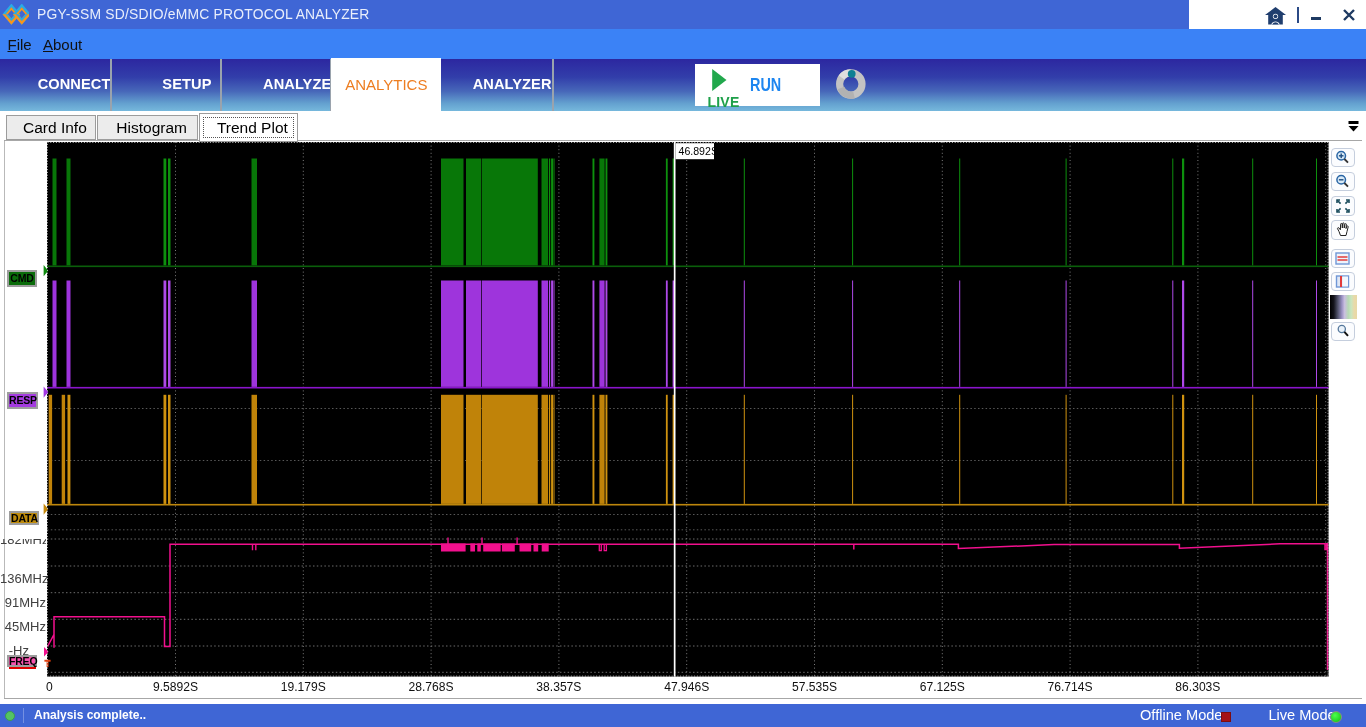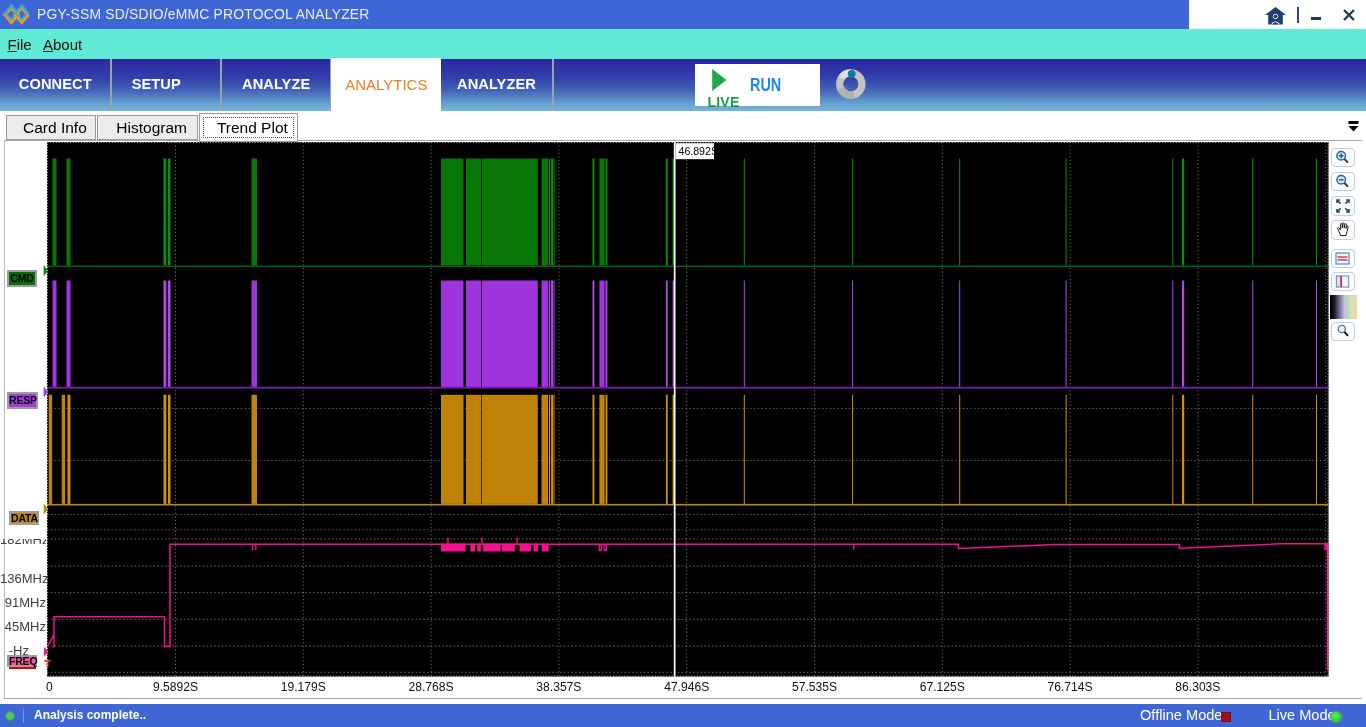--- a/index.html
+++ b/index.html
@@ -2,26 +2,26 @@
 <html><head><meta charset="utf-8">
 <style>
 * { margin:0; padding:0; box-sizing:border-box; }
 html,body { width:1366px; height:727px; overflow:hidden; background:#fff;
   font-family:"Liberation Sans", sans-serif; }
 .abs { position:absolute; }
 
 #title { position:absolute; left:0; top:0; width:1189px; height:29px; background:#3f66d5; }
 #title .txt { position:absolute; left:37px; top:0; line-height:29px; font-size:13.9px; color:#e9eefb; letter-spacing:.2px; }
 
-#menu { position:absolute; left:0; top:29px; width:1366px; height:30px; background:#5eead4; color:#111; font-size:15px; }
+#menu { position:absolute; left:0; top:29px; width:1366px; height:30px; background:#3b82f6; color:#111; font-size:15px; }
 #menu span { position:absolute; top:7px; }
 
 #ribbon { position:absolute; left:0; top:59px; width:1366px; height:51.5px;
   background:linear-gradient(180deg,#2c27a0 0%,#323eaa 35%,#4767b9 62%,#63a0cf 85%,#76b8dc 100%); }
-.rtab { position:absolute; top:0; height:51.5px; line-height:51.5px; text-align:center;
+.rtab { position:absolute; top:0; height:51.5px; line-height:51.5px; text-align:right;
   color:#fff; font-size:14.6px; font-weight:bold; letter-spacing:.1px; }
 .rsep { position:absolute; top:0; width:2px; height:51.5px; background:#9aa3ad; }
 #antab { position:absolute; left:331.2px; top:-1.2px; width:110.2px; height:52.7px; background:#fff;
   color:#ed7d20; font-size:15px; font-weight:normal; text-align:center; line-height:54px; }
 #runbtn { position:absolute; left:694.5px; top:4.8px; width:125.3px; height:41.8px; background:#fff; }
 
 .stab { position:absolute; background:#ececec; border:1px solid #9c9c9c; text-align:center;
   font-size:15.5px; color:#000;padding-left:8px; }
 
 .lab { position:absolute; border:2px solid #9d9d9d; font-weight:bold; font-size:10.5px; letter-spacing:-.2px;

